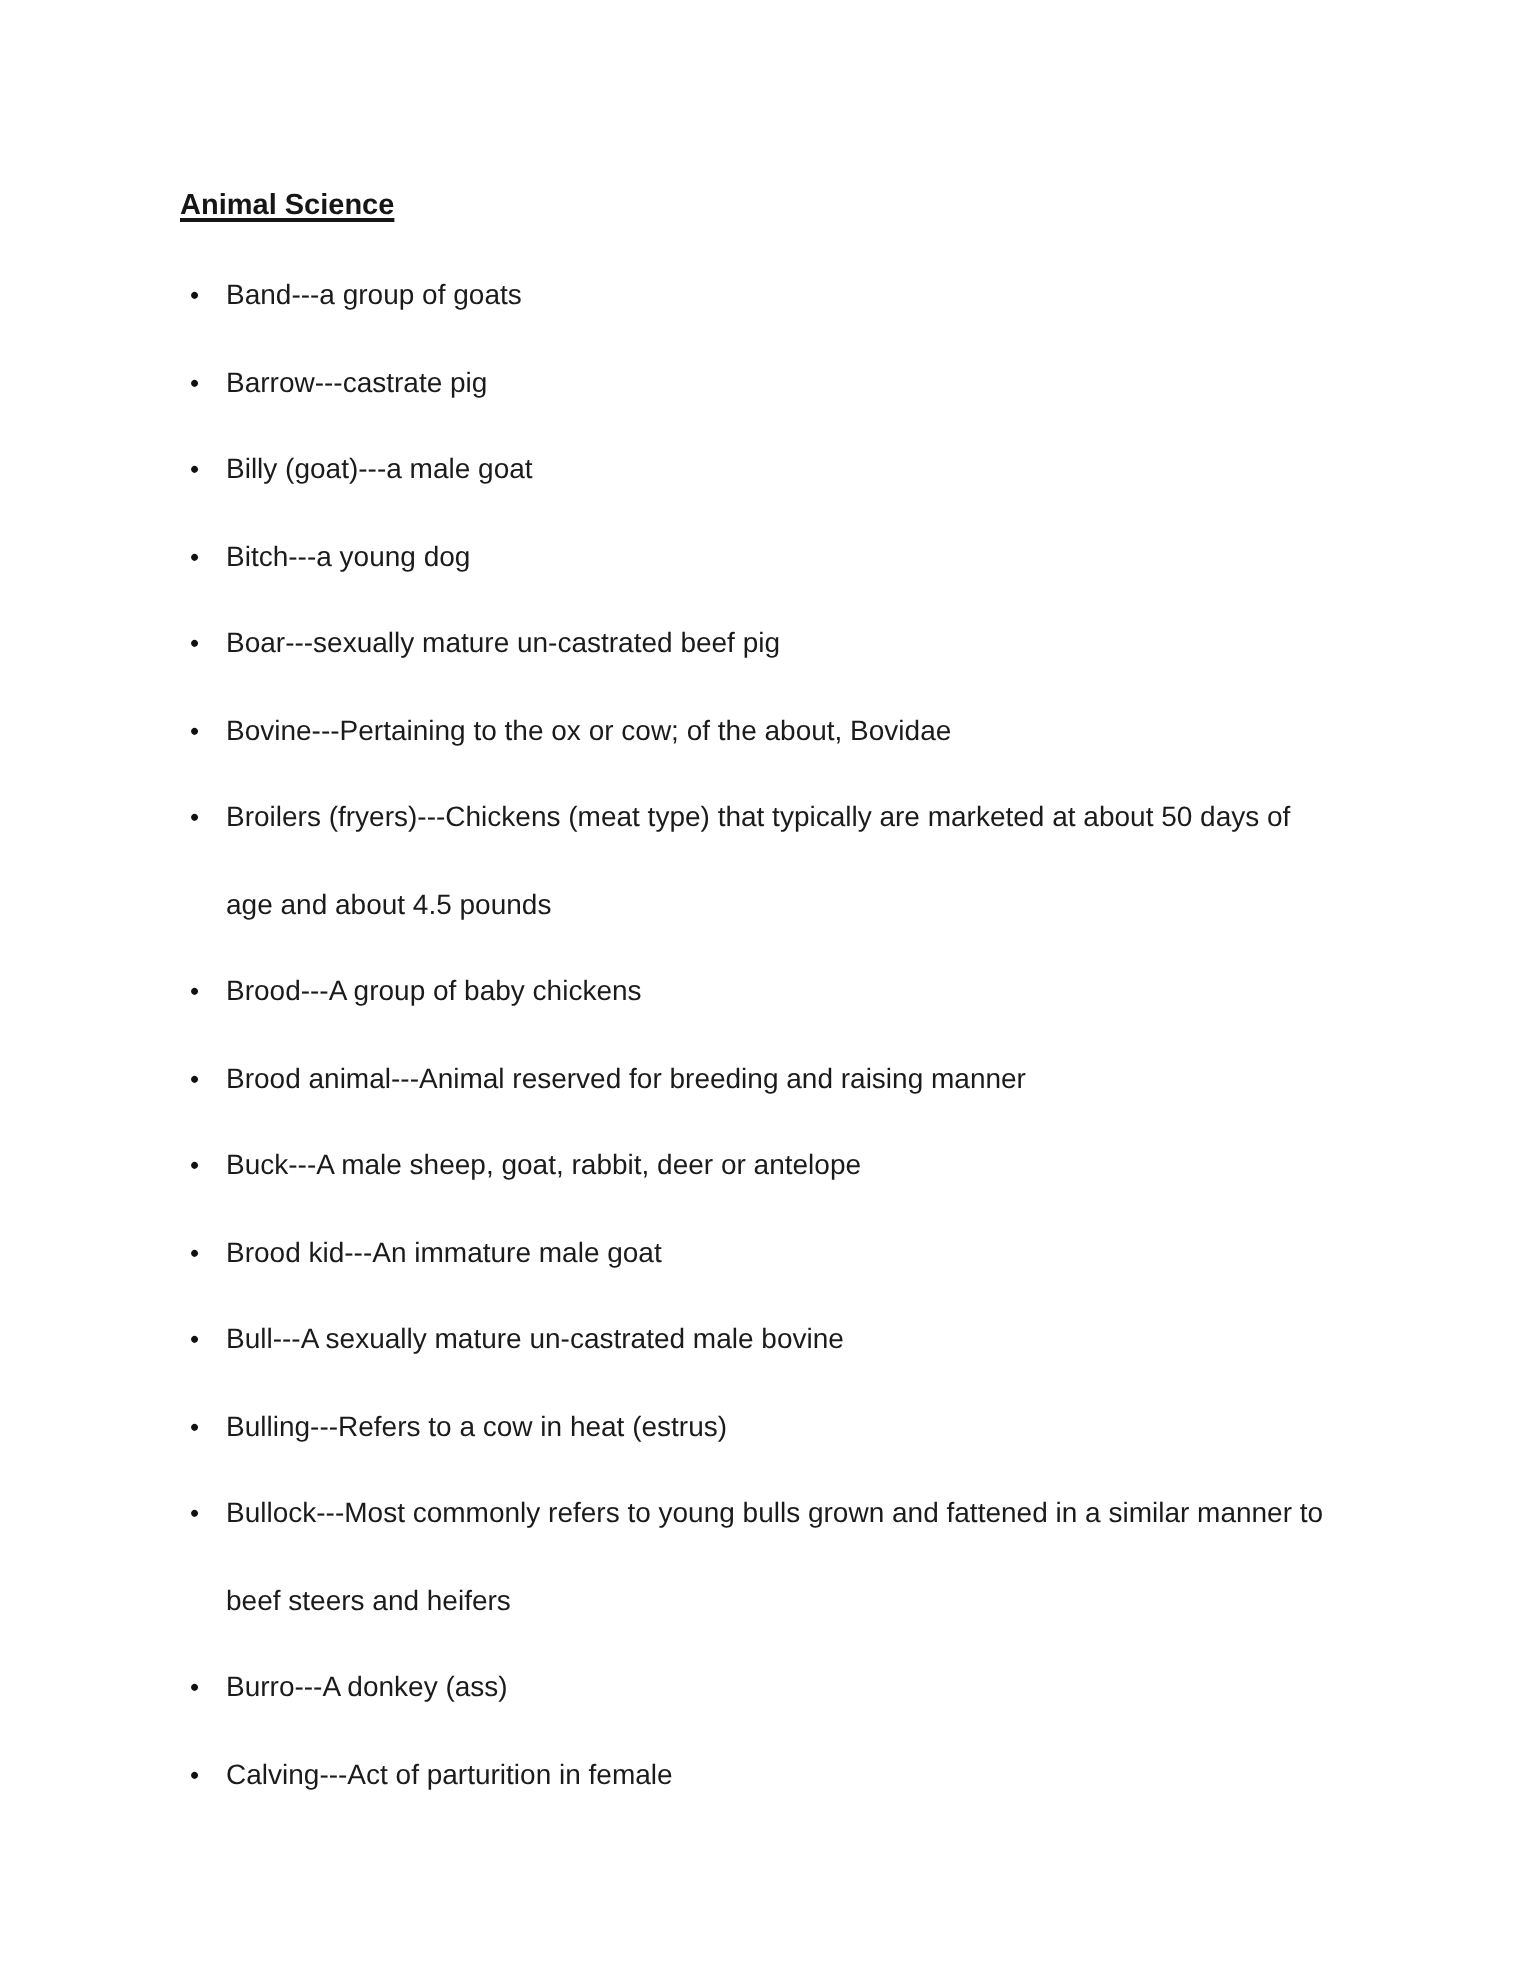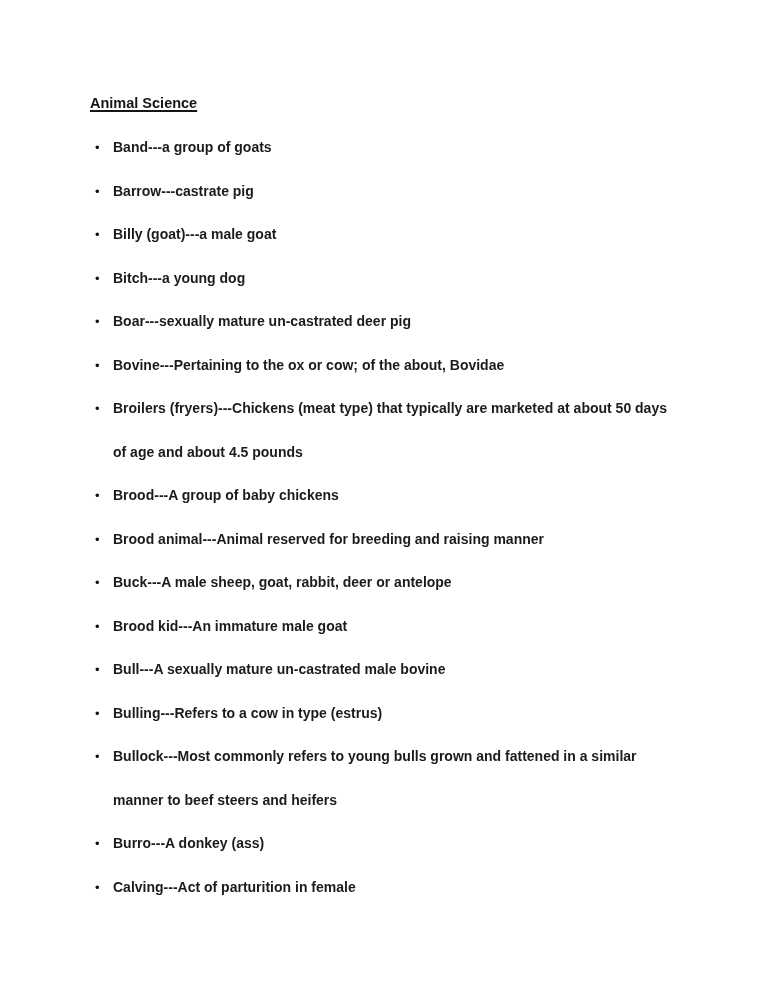--- a/index.html
+++ b/index.html
@@ -49,21 +49,20 @@
     width: 18px;
     margin-left: 5px;
     font-size: 13px;
     line-height: 43.5px;
     color: #111;
   }
   .item-text {
     flex: 0 0 auto;
     width: 555px;
     line-height: 43.5px;
-    font-weight: bold;
   }
 </style>
 </head>
 <body>
 
 <div class="page">
 
   <h1 class="doc-title">Animal Science</h1>
 
   <ul class="term-list">
@@ -78,21 +77,21 @@
     <li>
       <span class="bullet">•</span>
       <span class="item-text">Billy (goat)---a male goat</span>
     </li>
     <li>
       <span class="bullet">•</span>
       <span class="item-text">Bitch---a young dog</span>
     </li>
     <li>
       <span class="bullet">•</span>
-      <span class="item-text">Boar---sexually mature un-castrated deer pig</span>
+      <span class="item-text">Boar---sexually mature un-castrated beef pig</span>
     </li>
     <li>
       <span class="bullet">•</span>
       <span class="item-text">Bovine---Pertaining to the ox or cow; of the about, Bovidae</span>
     </li>
     <li>
       <span class="bullet">•</span>
       <span class="item-text">Broilers (fryers)---Chickens (meat type) that typically are marketed at about 50 days of age and about 4.5 pounds</span>
     </li>
     <li>
@@ -110,21 +109,21 @@
     <li>
       <span class="bullet">•</span>
       <span class="item-text">Brood kid---An immature male goat</span>
     </li>
     <li>
       <span class="bullet">•</span>
       <span class="item-text">Bull---A sexually mature un-castrated male bovine</span>
     </li>
     <li>
       <span class="bullet">•</span>
-      <span class="item-text">Bulling---Refers to a cow in type (estrus)</span>
+      <span class="item-text">Bulling---Refers to a cow in heat (estrus)</span>
     </li>
     <li>
       <span class="bullet">•</span>
       <span class="item-text">Bullock---Most commonly refers to young bulls grown and fattened in a similar manner to beef steers and heifers</span>
     </li>
     <li>
       <span class="bullet">•</span>
       <span class="item-text">Burro---A donkey (ass)</span>
     </li>
     <li>

